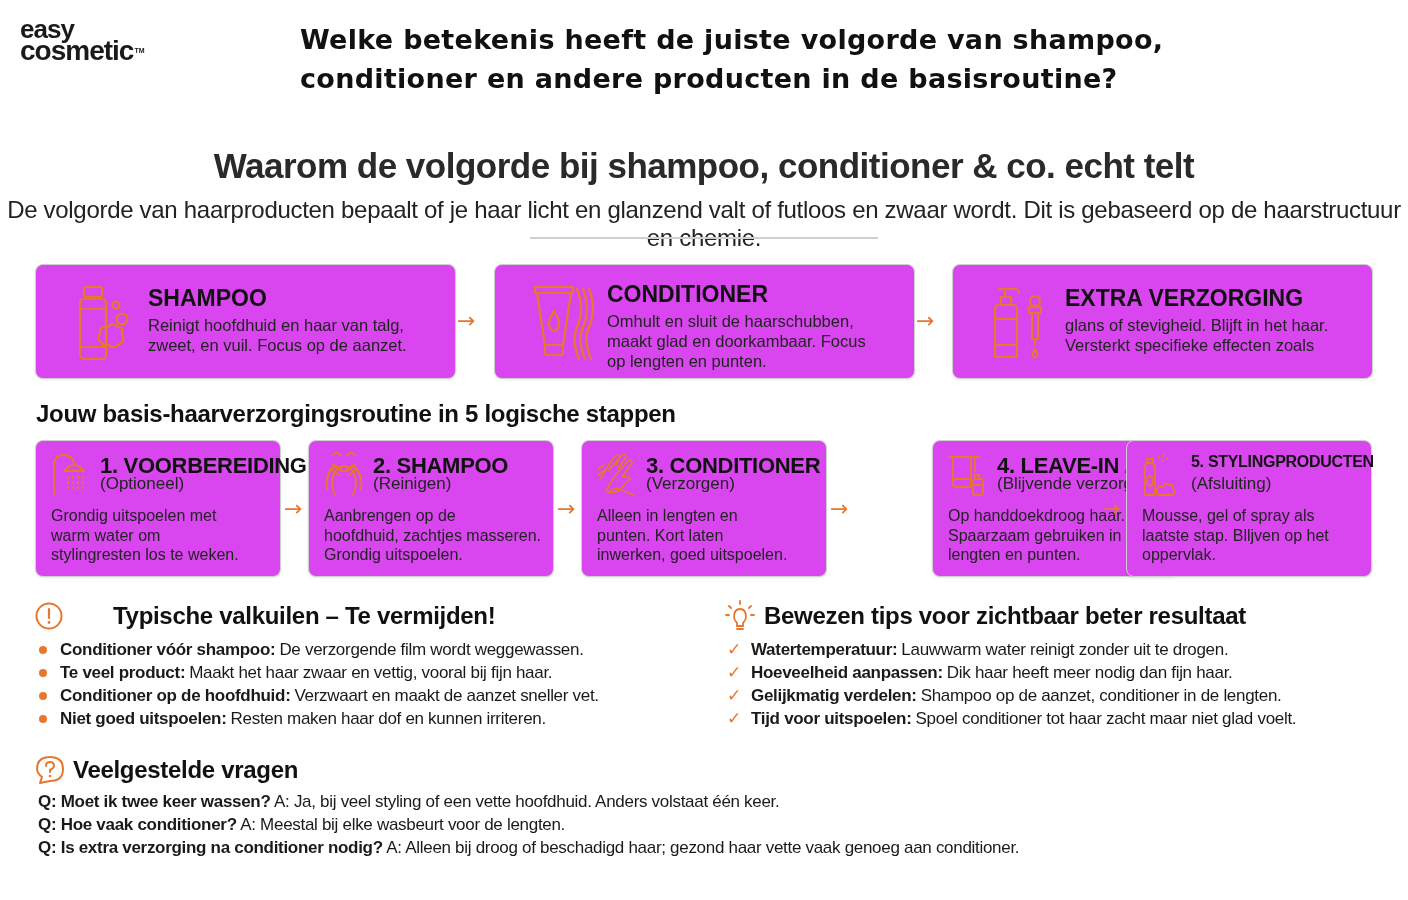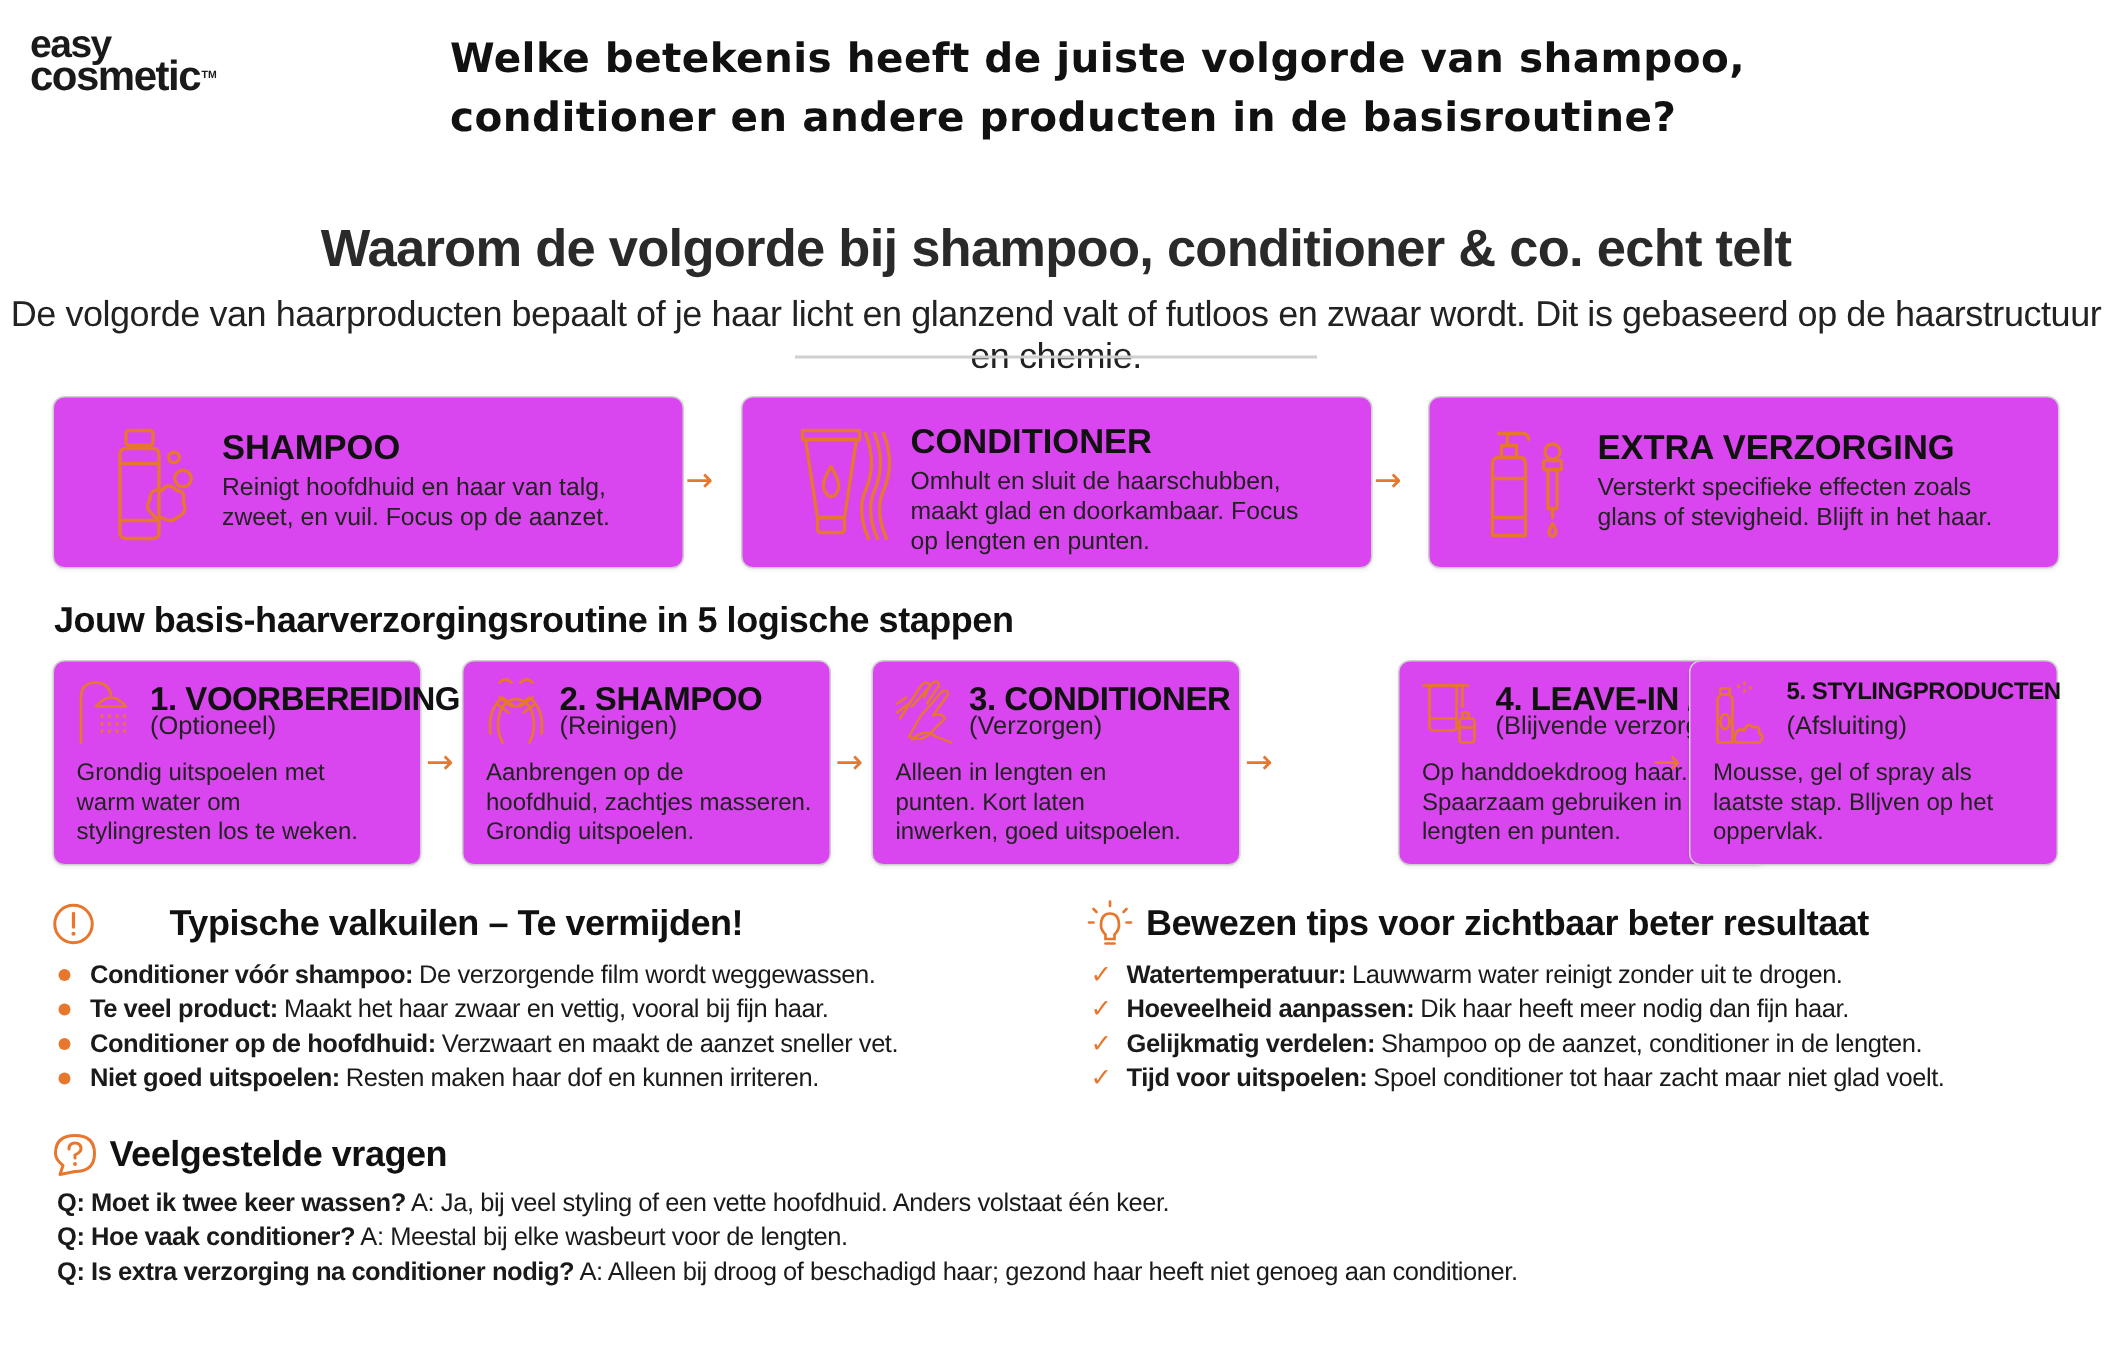--- a/index.html
+++ b/index.html
@@ -106,22 +106,22 @@
     <path d="M20 30 Q20 26 24 26 L38 26 Q42 26 42 30 L42 78 L20 78 Z"></path>
     <path d="M20 40 L42 40 M20 66 L42 66"></path>
     <circle cx="60" cy="22" r="5"></circle>
     <rect x="54" y="28" width="12" height="6" rx="1"></rect>
     <path d="M57 34 L57 60 L63 60 L63 34"></path>
     <path d="M60 60 L60 66"></path>
     <path d="M60 70 Q57 75 58 77 Q60 80 62 77 Q63 75 60 70 Z"></path>
   </svg>
   <div class="title">EXTRA VERZORGING</div>
   <div class="desc">
+    <div>glans of stevigheid. Blijft in het haar.</div>
     <div>Versterkt specifieke effecten zoals</div>
-    <div>glans of stevigheid. Blijft in het haar.</div>
   </div>
 </div>
 
 <div class="section-h" style="left:36px; top:400px;">Jouw basis-haarverzorgingsroutine in 5 logische stappen</div>
 
 <div class="card step-card" style="left:35px;">
   <svg class="icon" viewBox="0 0 46 50" fill="none" stroke="#e8772e" stroke-width="1.8" stroke-linecap="round" stroke-linejoin="round">
     <path d="M6 46 L6 16 Q6 6 16 6 Q24 6 26 14"></path>
     <path d="M16 22 Q26 10 36 22 Z"></path>
     <path d="M20 28 L20 29 M25 28 L25 29 M30 28 L30 29 M35 28 L35 29 M20 33 L20 34 M25 33 L25 34 M30 33 L30 34 M35 33 L35 34 M20 38 L20 39 M25 38 L25 39 M30 38 L30 39 M35 38 L35 39"></path>
@@ -267,14 +267,14 @@
 
 <svg class="hicon" style="left:34px; top:754px;" width="32" height="32" viewBox="0 0 32 32">
   <path d="M16 3 Q29 3 29 15 Q29 27 16 27 L6 29 L8 23 Q3 19 3 15 Q3 3 16 3 Z" fill="none" stroke="#e8772e" stroke-width="2" stroke-linejoin="round"></path>
   <path d="M12 12 Q12 8 16 8 Q20 8 20 12 Q20 14 16 16 L16 18" fill="none" stroke="#e8772e" stroke-width="2" stroke-linecap="round"></path>
   <circle cx="16" cy="22" r="1.3" fill="#e8772e"></circle>
 </svg>
 <div class="section-h" style="left:73px; top:756px;">Veelgestelde vragen</div>
 <div class="faq">
   <div><b>Q: Moet ik twee keer wassen?</b> <span>A: Ja, bij veel styling of een vette hoofdhuid. Anders volstaat één keer.</span></div>
   <div><b>Q: Hoe vaak conditioner?</b> <span>A: Meestal bij elke wasbeurt voor de lengten.</span></div>
-  <div><b>Q: Is extra verzorging na conditioner nodig?</b> <span>A: Alleen bij droog of beschadigd haar; gezond haar heeft niet genoeg aan conditioner.</span></div>
+  <div><b>Q: Is extra verzorging na conditioner nodig?</b> <span>A: Alleen bij droog of beschadigd haar; gezond haar vette vaak genoeg aan conditioner.</span></div>
 </div>
 
 </body></html>

